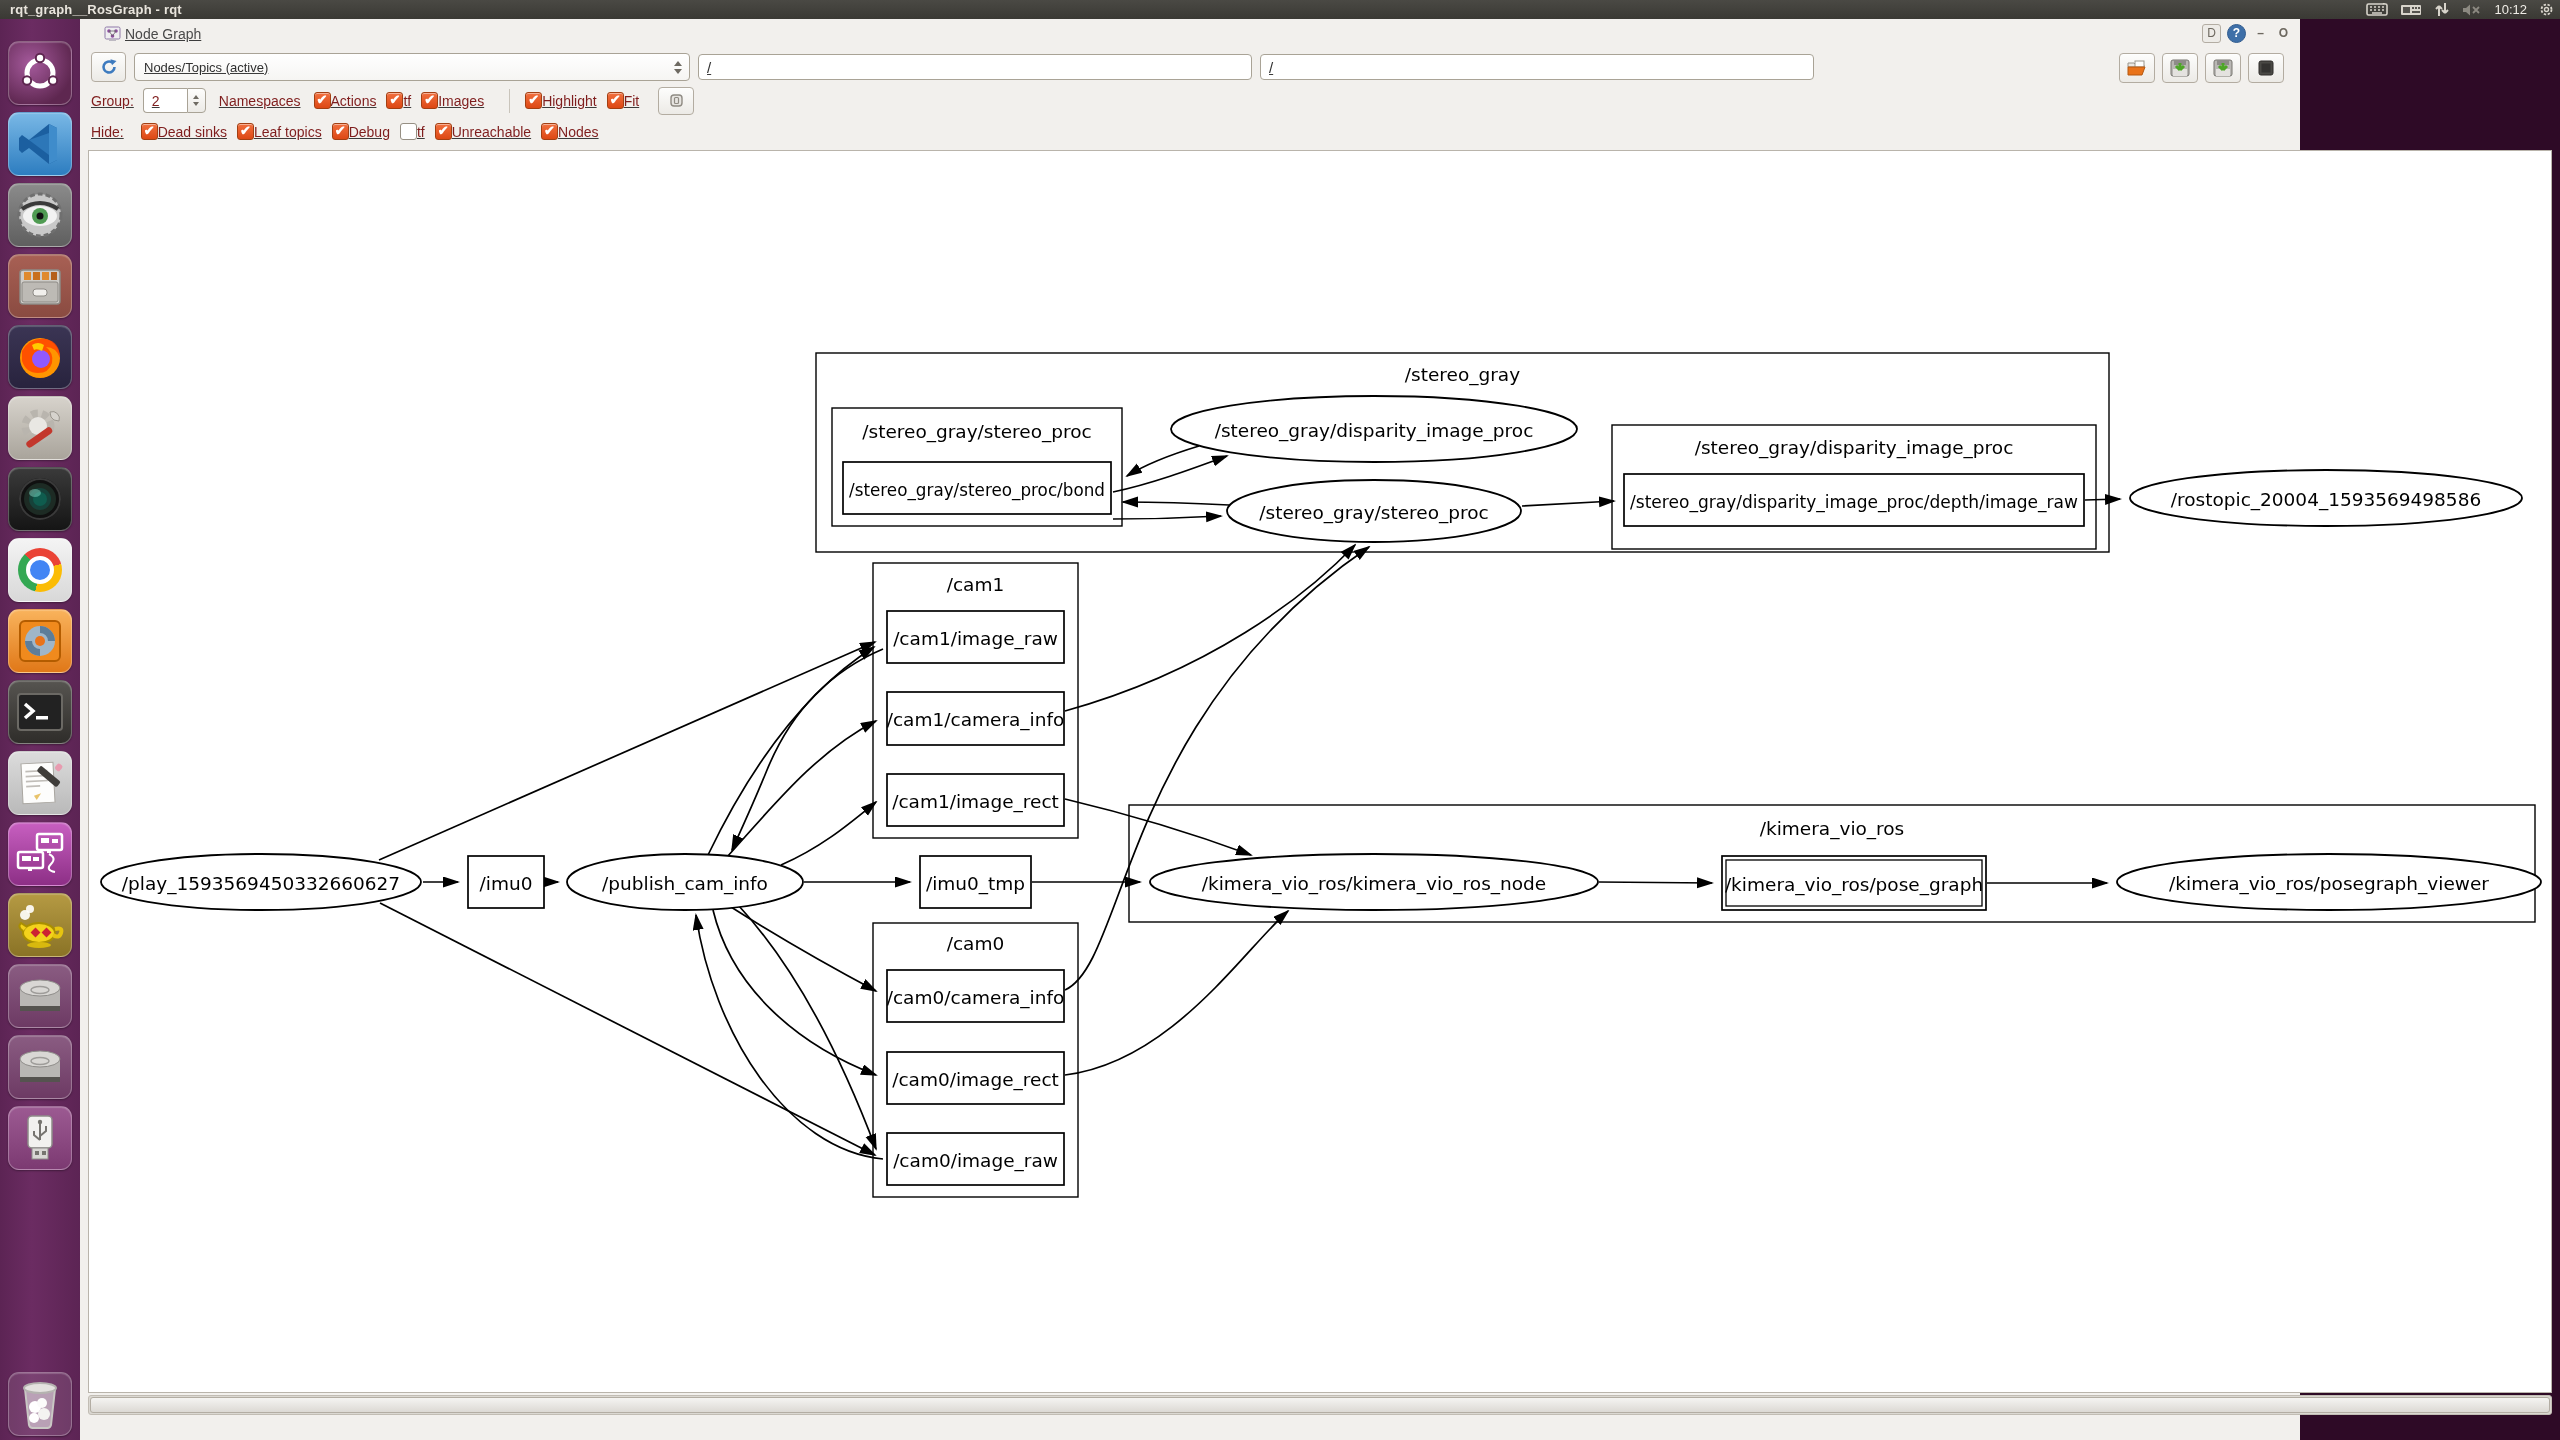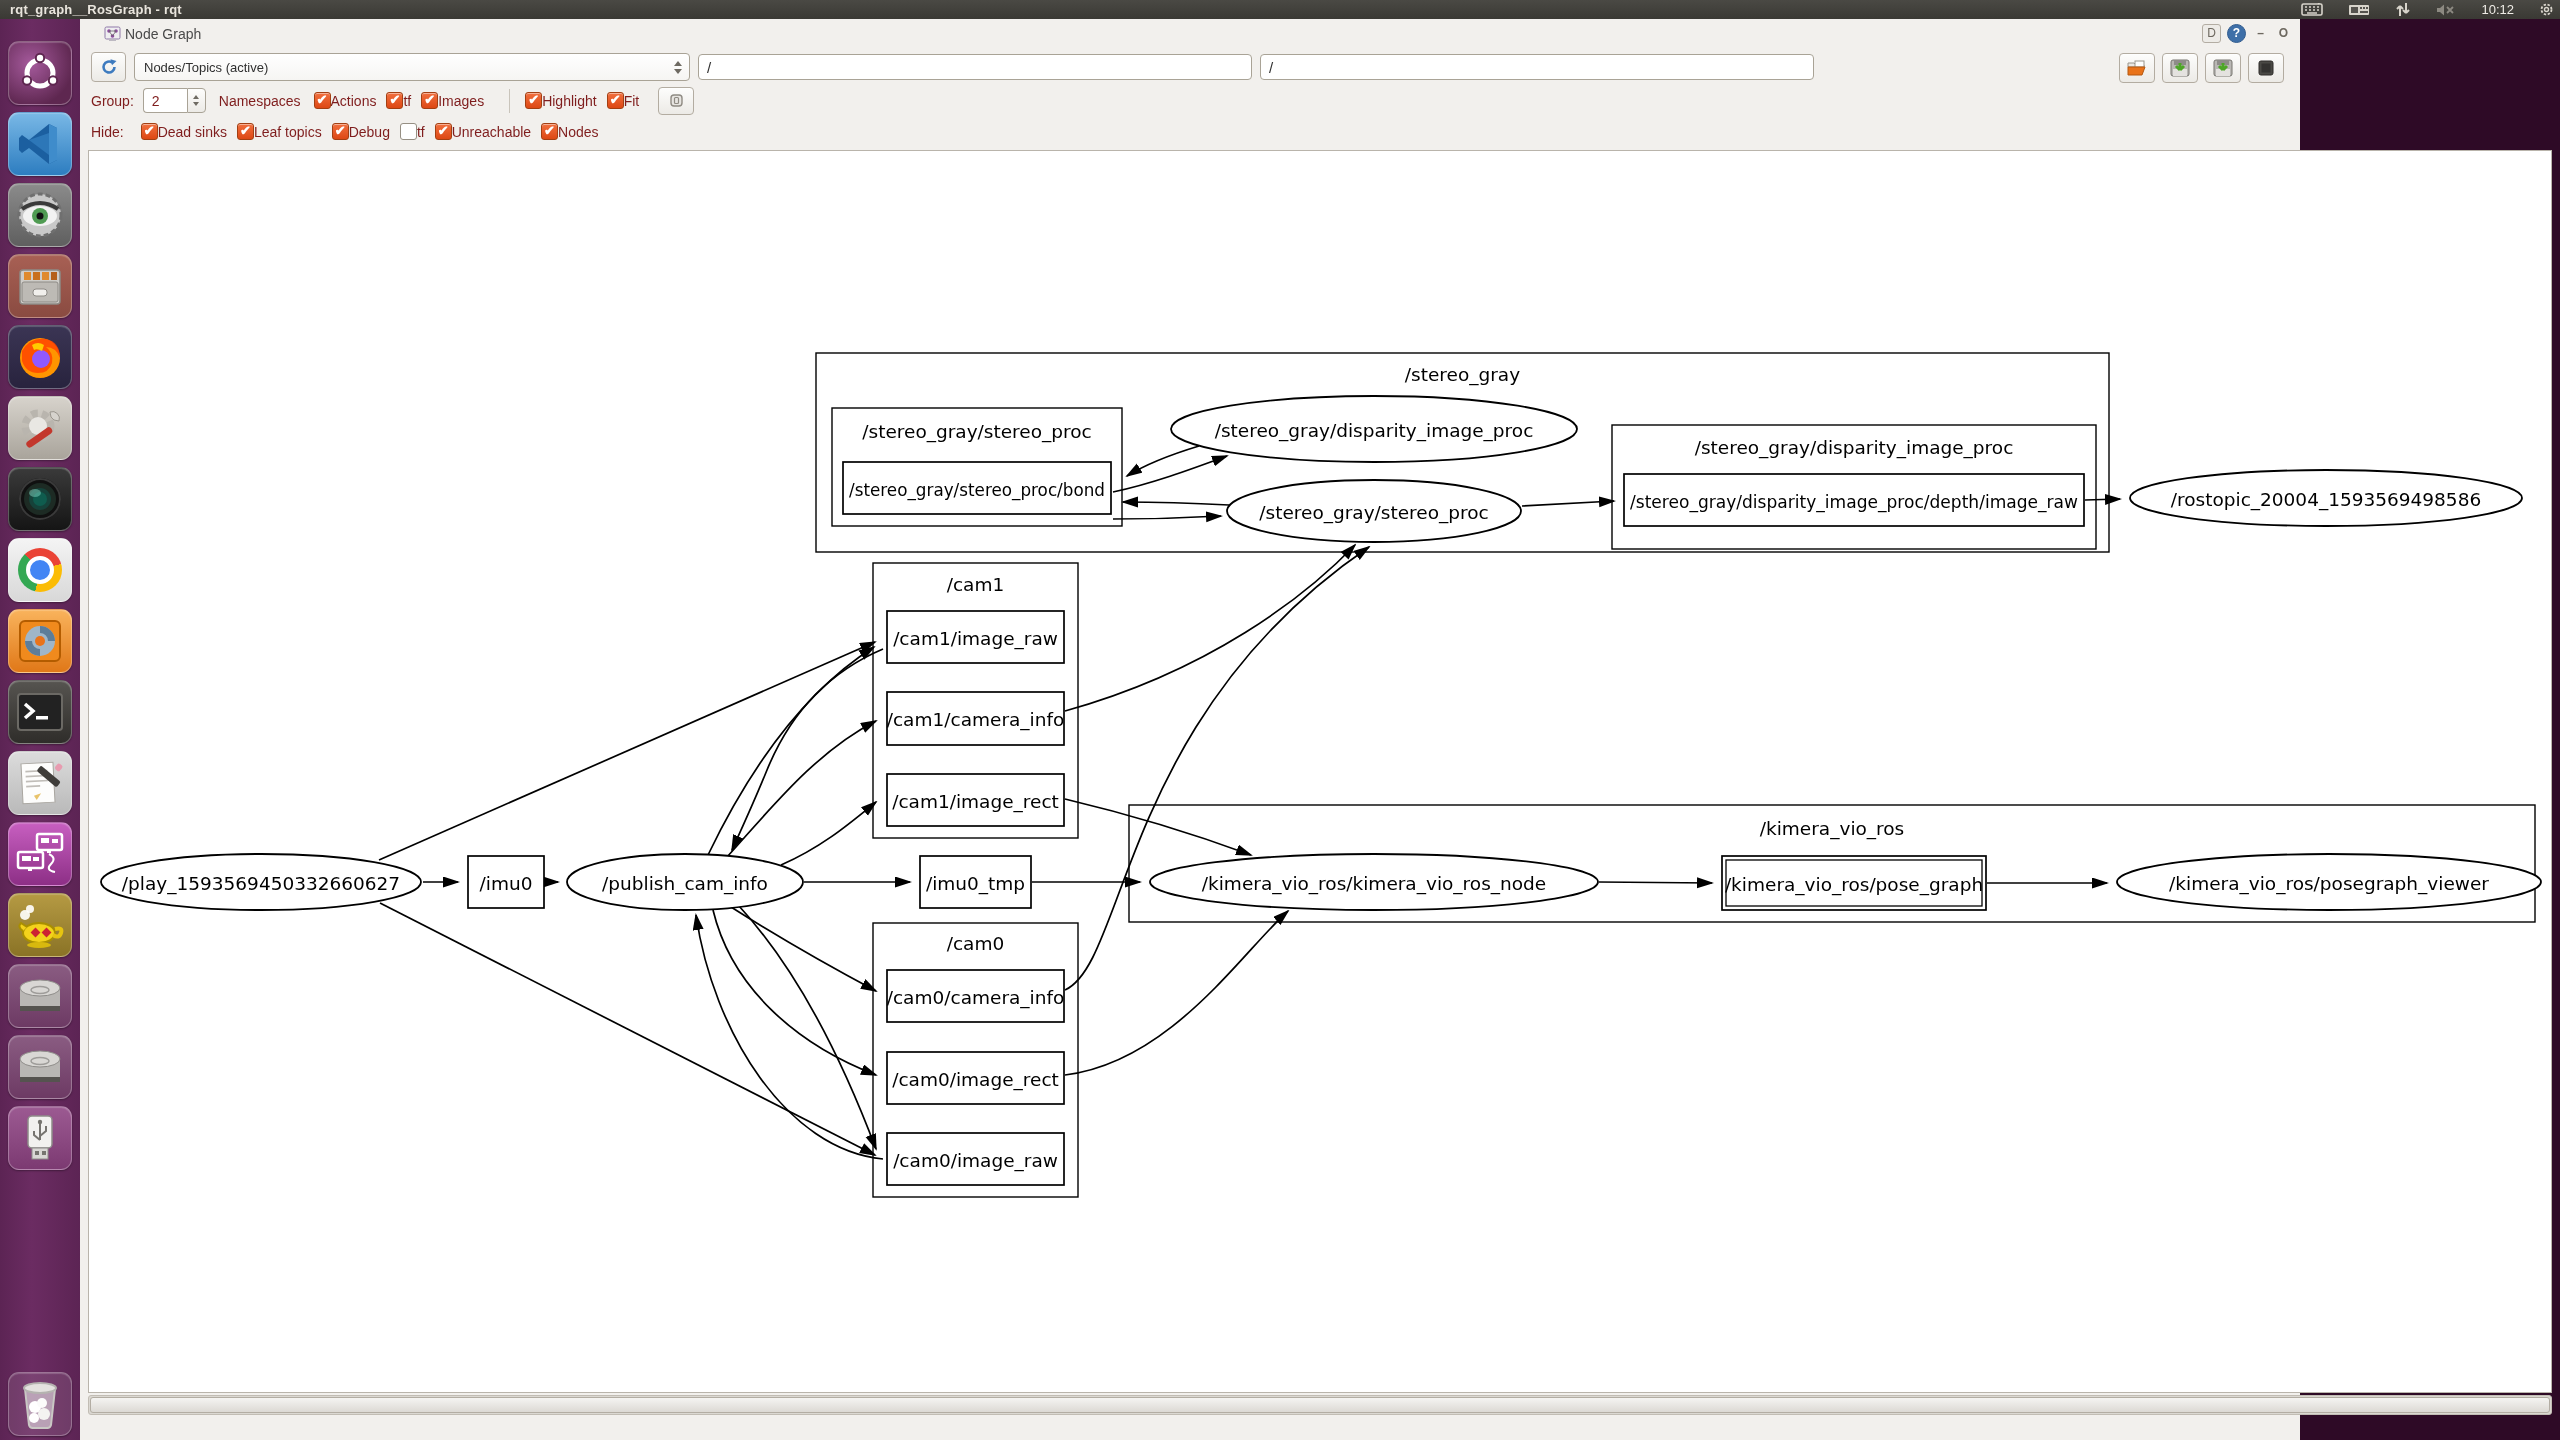--- a/index.html
+++ b/index.html
@@ -4,21 +4,21 @@
 <style>
   html,body{margin:0;padding:0;background:#2e0a26;}
   .screen{position:relative;width:2560px;height:1440px;overflow:hidden;
     font-family:"Liberation Sans",sans-serif;color:#3c3c3c;padding-left:44px;}
 
   
   .topbar{position:absolute;left:0;top:0;width:2560px;height:19px;
     background:linear-gradient(#4a4944,#3a3934);color:#e9e5dd;
     display:flex;align-items:center;}
   .topbar .wtitle{font-size:13px;font-weight:bold;margin-left:10px;letter-spacing:.2px;}
-  .tray{position:absolute;right:6px;top:0;height:19px;display:flex;align-items:center;gap:25px;}
+  .tray{position:absolute;right:6px;top:0;height:19px;display:flex;align-items:center;gap:12px;}
   .tray svg{display:block;}
   .clock{font-size:13px;color:#efece6;}
 
   
   .launcher{position:absolute;left:0;top:19px;width:80px;height:1421px;
     background:linear-gradient(90deg,#5c2454,#6b2c62 40%,#5c2454);
     display:flex;flex-direction:column;align-items:center;gap:7px;padding-top:22px;box-sizing:border-box;}
   .tile{position:relative;width:64px;height:64px;border-radius:11px;flex:0 0 auto;
     border:1px solid rgba(255,255,255,.28);box-sizing:border-box;
     display:flex;align-items:center;justify-content:center;
@@ -41,21 +41,21 @@
   .t-lamp{background:linear-gradient(#b59a43,#8a7326);}
   .t-disk{background:linear-gradient(#8a5c82,#6d3a64);}
   .t-usb{background:linear-gradient(#9c5a92,#7c3a72);}
   .t-trash{background:rgba(255,255,255,.10);position:absolute;bottom:4px;left:8px;}
   .chromeball{width:44px;height:44px;border-radius:50%;
     background:conic-gradient(from -45deg,#ea4335 0 33%,#fbbc05 0 66%,#34a853 0 100%);
     display:flex;align-items:center;justify-content:center;}
   .chromeball .inner{width:20px;height:20px;border-radius:50%;background:#4285f4;border:4px solid #fff;}
 
   
-  .window{position:absolute;left:80px;top:19px;width:2220px;height:1421px;background:#f2f0ed;}
+  .window{position:absolute;left:80px;top:19px;width:2220px;height:1421px;background:#f2f0ed;text-decoration:underline;}
   .dockbar{position:relative;height:30px;display:flex;align-items:center;font-size:14px;color:#4a4a4a;}
   .dockbar .dtitle{margin-left:4px;}
   .dock-icon{margin-left:24px;display:flex;}
   .dock-btns{position:absolute;right:8px;top:4px;display:flex;align-items:center;gap:6px;height:20px;}
   .dbtn{font-size:12px;color:#6d685f;width:17px;height:17px;display:flex;align-items:center;justify-content:center;
     border:1px solid #b3ada3;border-radius:3px;background:#edebe7;}
   .dbtn.help{background:#3e6fa8;color:#fff;border-color:#335d8f;border-radius:50%;font-weight:bold;}
   .dbtn.flat{border:none;background:none;font-weight:bold;}
 
   .toolbar1{display:flex;align-items:center;height:36px;padding-left:11px;gap:8px;position:relative;}

